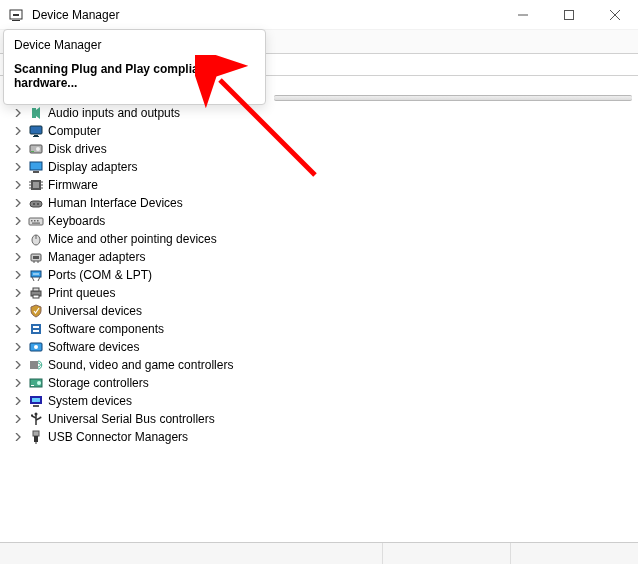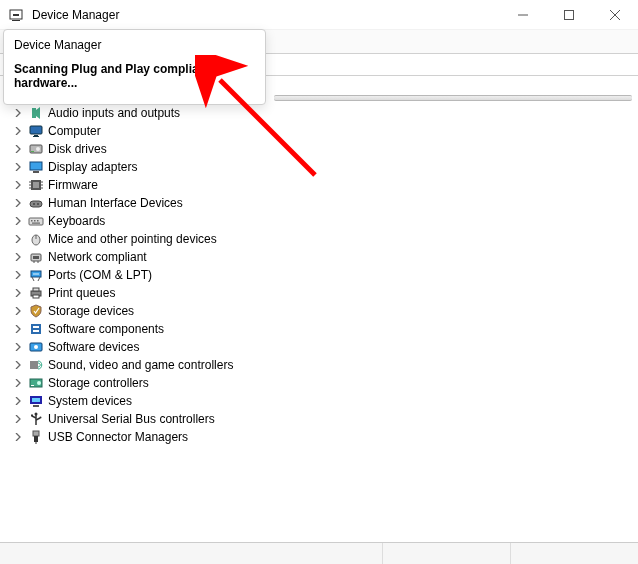--- a/index.html
+++ b/index.html
@@ -200,21 +200,21 @@
       <span class="expander">
         <svg width="8" height="8" viewBox="0 0 8 8">
           <path d="M2 0 L6 4 L2 8" fill="none" stroke="#666" stroke-width="1.3"></path>
         </svg>
       </span>
       <span class="tree-icon">
         <svg width="16" height="16" viewBox="0 0 16 16">
           <use href="#ic-network"></use>
         </svg>
       </span>
-      <span>Network compliant</span>
+      <span>Manager adapters</span>
     </div>
     <div class="tree-item">
       <span class="expander">
         <svg width="8" height="8" viewBox="0 0 8 8">
           <path d="M2 0 L6 4 L2 8" fill="none" stroke="#666" stroke-width="1.3"></path>
         </svg>
       </span>
       <span class="tree-icon">
         <svg width="16" height="16" viewBox="0 0 16 16">
           <use href="#ic-port"></use>
@@ -239,21 +239,21 @@
       <span class="expander">
         <svg width="8" height="8" viewBox="0 0 8 8">
           <path d="M2 0 L6 4 L2 8" fill="none" stroke="#666" stroke-width="1.3"></path>
         </svg>
       </span>
       <span class="tree-icon">
         <svg width="16" height="16" viewBox="0 0 16 16">
           <use href="#ic-shield"></use>
         </svg>
       </span>
-      <span>Storage devices</span>
+      <span>Universal devices</span>
     </div>
     <div class="tree-item">
       <span class="expander">
         <svg width="8" height="8" viewBox="0 0 8 8">
           <path d="M2 0 L6 4 L2 8" fill="none" stroke="#666" stroke-width="1.3"></path>
         </svg>
       </span>
       <span class="tree-icon">
         <svg width="16" height="16" viewBox="0 0 16 16">
           <use href="#ic-swcomp"></use>

